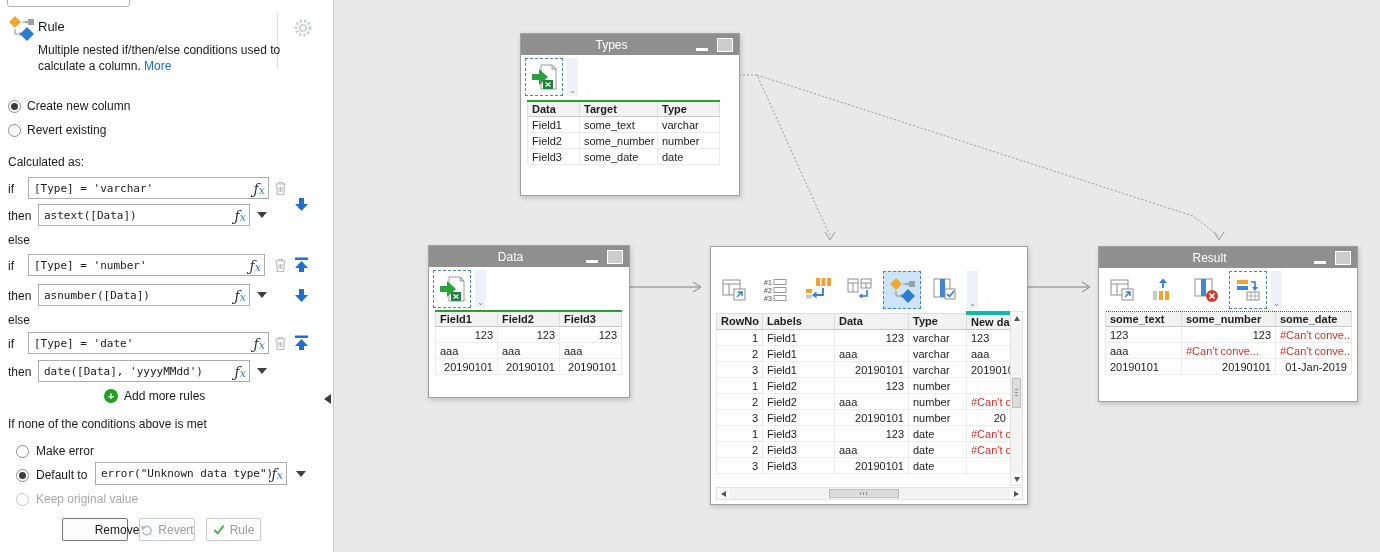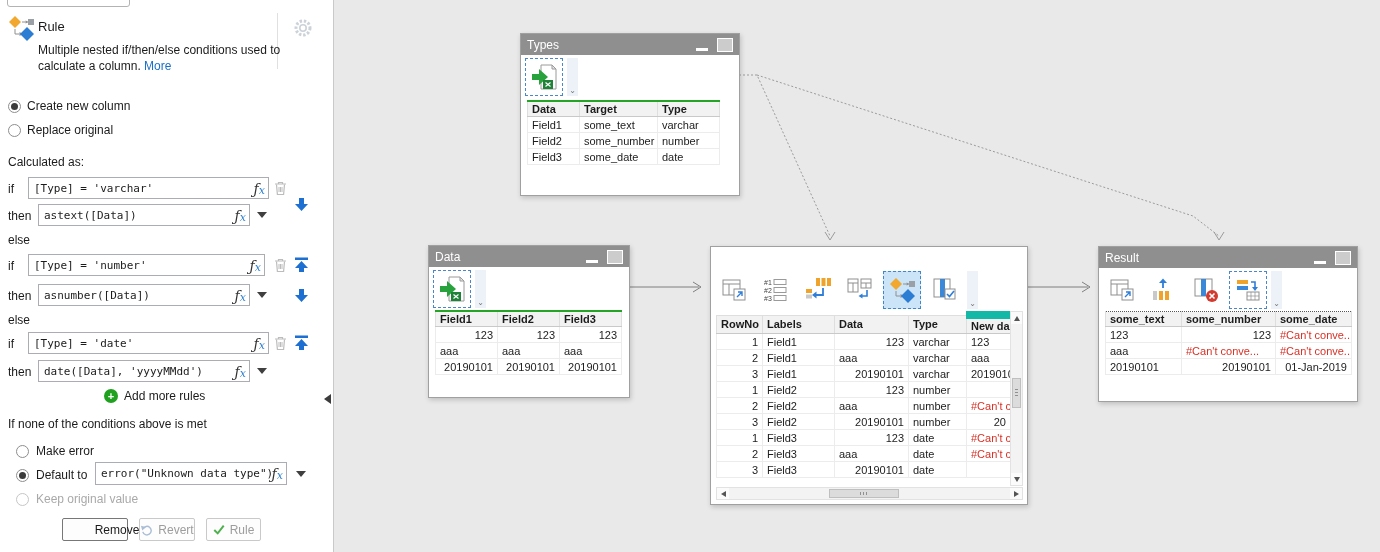--- a/index.html
+++ b/index.html
@@ -31,34 +31,34 @@
   .addmore span.t{font-size:12px;color:#1b1b1b;}
   .btn{position:absolute;height:23px;background:#fdfdfd;border:1px solid #c9c9c9;border-radius:2px;display:flex;align-items:center;justify-content:center;gap:5px;font-size:12px;box-sizing:border-box;cursor:pointer;color:#9d9d9d;}
   .btn.primary{border-color:#777;color:#1b1b1b;}
   .collapse{position:absolute;left:324px;top:394px;width:0;height:0;border-top:5px solid transparent;border-bottom:5px solid transparent;border-right:7px solid #3c3c3c;z-index:4;cursor:pointer;}
 
   
   #wires{position:absolute;left:0;top:0;z-index:1;pointer-events:none;}
   .window{position:absolute;background:#fff;border:1px solid #a0a0a0;box-shadow:1px 2px 5px rgba(0,0,0,.18);z-index:2;}
   .titlebar{position:absolute;left:0;right:0;top:0;height:21px;background:#8f8f8f;color:#fff;font-size:12px;display:flex;align-items:center;padding:0 6px;box-sizing:border-box;cursor:default;}
   .titlebar.blue{background:linear-gradient(#58aae6,#3c96dc);}
-  .titlebar .t{flex:1;}
+  .titlebar .t{flex:1;text-align:center;}
   .tb-min{width:12px;height:3px;background:#fff;margin:10px 9px 0 0;cursor:pointer;}
   .tb-max{width:14px;height:12px;border:1px solid #fff;background:rgba(255,255,255,.55);cursor:pointer;}
   .toolbar{position:absolute;left:4px;top:24px;display:flex;gap:4px;align-items:flex-start;}
   .action{width:38px;height:38px;border:1px dashed transparent;display:flex;align-items:center;justify-content:center;box-sizing:border-box;cursor:pointer;}
   .action.sel{border-color:#4a86c8;}
   .action.sel-fill{border-color:#3f87c9;background:#cbe4f8;}
   .strip{width:11px;height:38px;background:#edf2f8;display:flex;align-items:flex-end;justify-content:center;cursor:pointer;}
   .strip i{font-style:normal;font-size:8px;color:#777;line-height:11px;}
   .grid{border-collapse:collapse;table-layout:fixed;font-size:11px;color:#1c1c1c;background:#fff;position:absolute;}
   .grid th{font-weight:700;text-align:left;background:#f2f2f2;border:1px solid #dedede;border-bottom:1px solid #c9c9c9;height:14px;padding:0 4px;overflow:hidden;white-space:nowrap;}
   .grid td{border:1px solid #ececec;height:15px;padding:0 4px;overflow:hidden;white-space:nowrap;}
   .green-top th{border-top:2px solid #25a525;}
-  th.newcol{border-top:8px solid #14b8a6;}
+  th.newcol{border-top:4px solid #14b8a6;}
   .dotted-top th{border-top:1px dotted #555;}
   .grid .r{text-align:right;}
   .grid .e{color:#d93025;}
   .clip{position:absolute;overflow:hidden;}
   .vscroll,.hscroll{position:absolute;background:#f3f3f3;border:1px solid #e2e2e2;box-sizing:border-box;}
   .sbtn{position:absolute;background:#fbfbfb;display:flex;align-items:center;justify-content:center;cursor:pointer;}
   .tri{width:0;height:0;}
   .tri.up{border-left:3.5px solid transparent;border-right:3.5px solid transparent;border-bottom:5px solid #555;}
   .tri.down{border-left:3.5px solid transparent;border-right:3.5px solid transparent;border-top:5px solid #555;}
   .tri.left{border-top:3.5px solid transparent;border-bottom:3.5px solid transparent;border-right:5px solid #555;}
@@ -104,21 +104,21 @@
         <circle cx="11" cy="11" r="7" fill="none" stroke="#ccd2d8" stroke-width="3" stroke-dasharray="2.4 1.8"></circle>
         <circle cx="11" cy="11" r="3.2" fill="none" stroke="#ccd2d8" stroke-width="1.6"></circle>
       </svg>
     </span>
     <div class="desc"><span>Multiple nested if/then/else conditions used to calculate a column.</span> <a href="#">More</a></div>
 
     <span class="radio sel" style="left:8px;top:100px;"></span>
     <span class="lbl" style="left:27px;top:99px;">Create new column</span>
 
     <span class="radio" style="left:8px;top:124px;"></span>
-    <span class="lbl" style="left:27px;top:123px;">Replace original</span>
+    <span class="lbl" style="left:27px;top:123px;">Revert existing</span>
 
     <span class="lbl" style="left:8px;top:155px;">Calculated as:</span>
 
     <span class="lbl" style="left:8px;top:182px;">if</span>
     <div class="field" style="left:28px;top:177px;width:241px;">
       <span class="ftext">[Type] = 'varchar'</span>
       <span class="fx"><i>ƒ</i><b>x</b></span>
     </div>
     <span class="iconbtn" style="left:273px;top:180px;">
       <svg width="15" height="16" viewBox="0 0 15 16">

